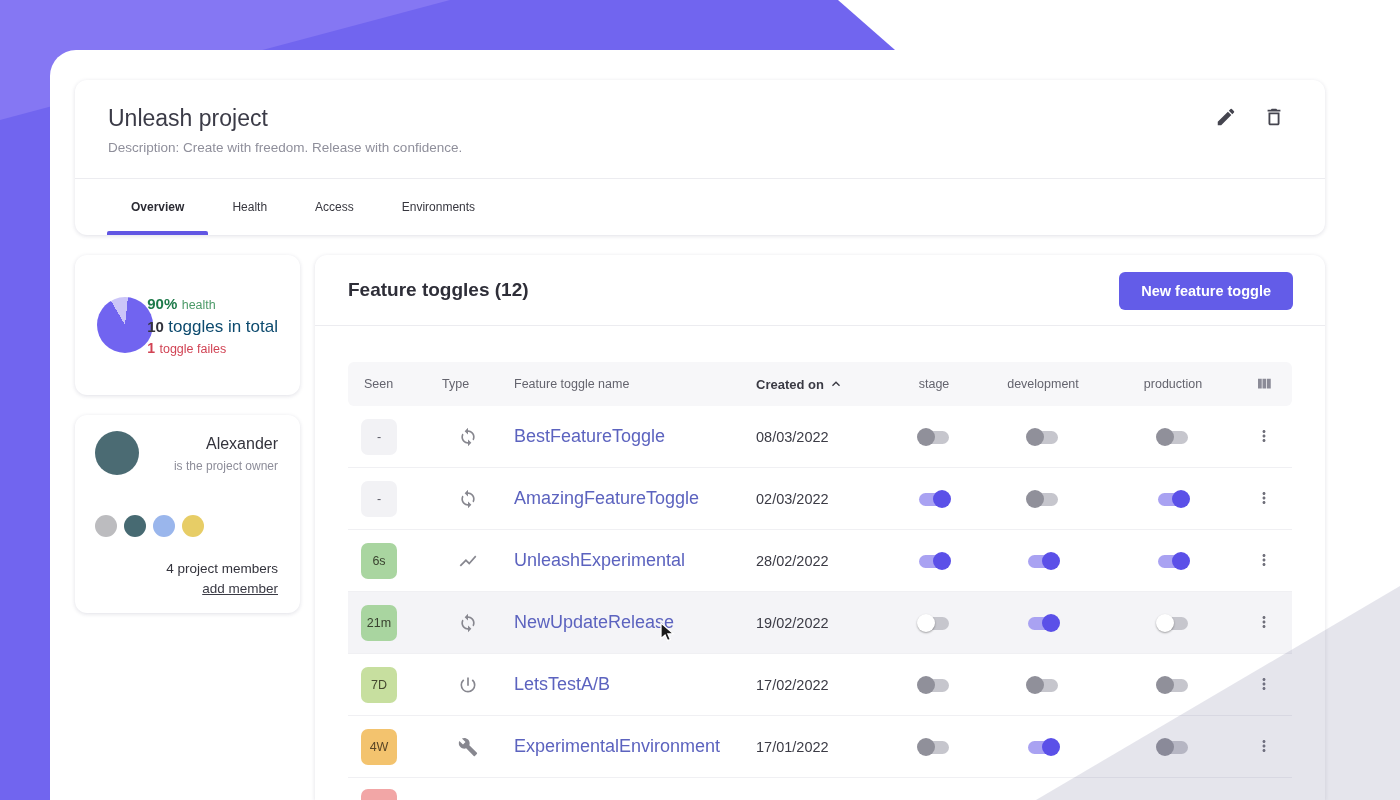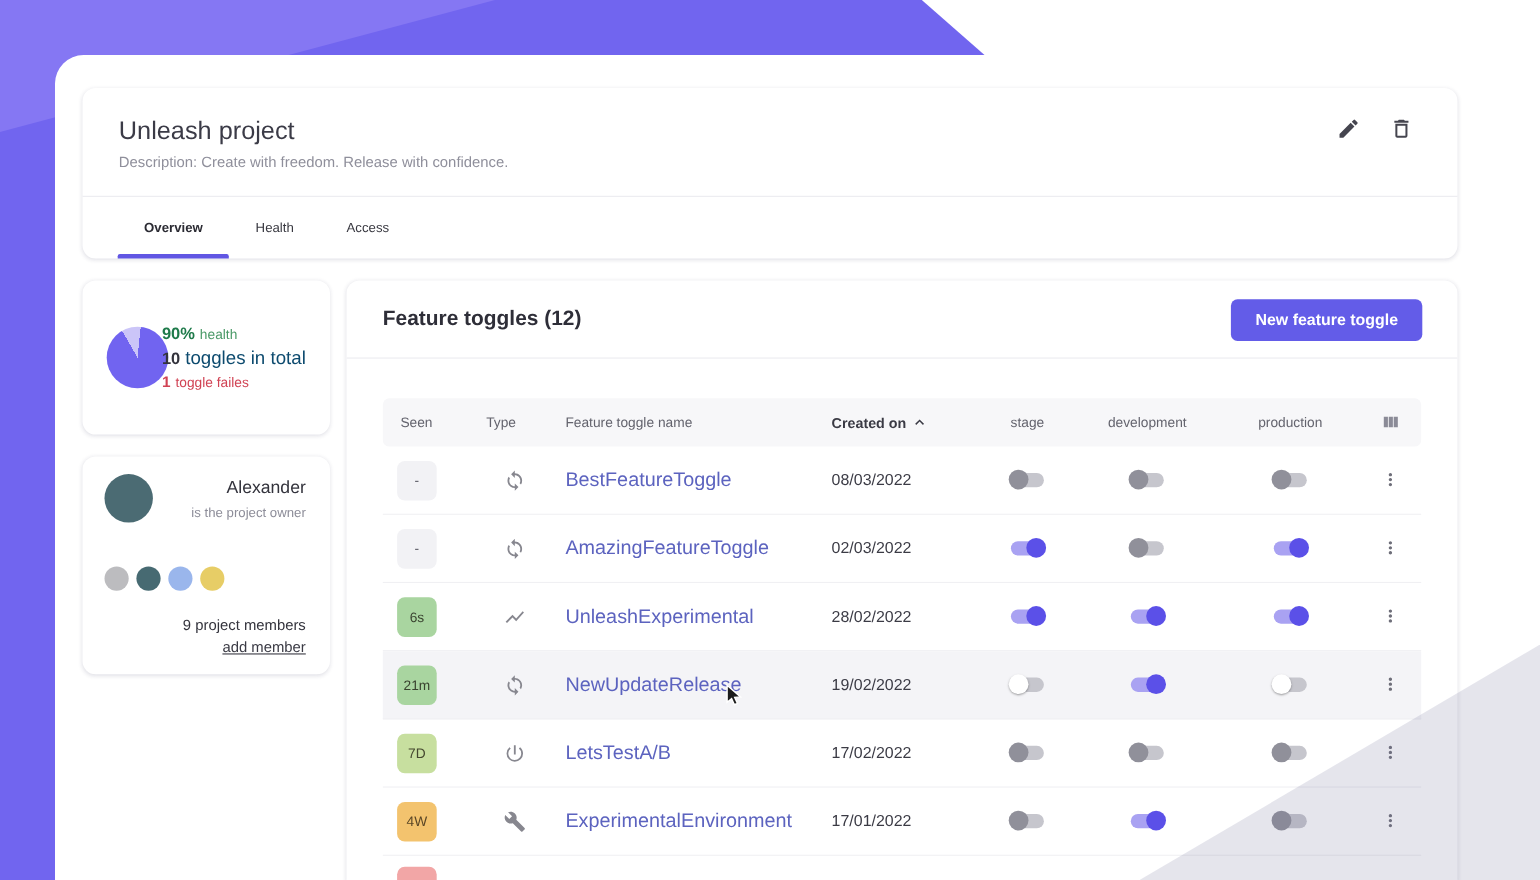--- a/index.html
+++ b/index.html
@@ -132,20 +132,21 @@
     <div class="hdr-icon-btn delete-btn">
       <span><svg viewBox="0 0 24 24">
             <path d="M16 9v10H8V9h8m-1.5-6h-5l-1 1H5v2h14V4h-3.5l-1-1zM18 7H6v12c0 1.1.9 2 2 2h8c1.1 0 2-.9 2-2V7z"></path>
           </svg></span>
     </div>
     <div class="project-divider"></div>
     <div class="tabs">
       <div class="tab active">Overview</div>
       <div class="tab">Health</div>
       <div class="tab">Access</div>
+      <div class="tab">Environments</div>
     </div>
   </div>
 
   <div class="card health-card">
     <div class="pie"></div>
     <div class="health-stats">
       <div>
         <span class="hv">90%</span>
         <span class="hl">health</span>
       </div>
@@ -163,21 +164,21 @@
   <div class="card owner-card">
     <div class="owner-avatar" style="background: rgb(75, 107, 115);"></div>
     <div class="owner-name">Alexander</div>
     <div class="owner-role">is the project owner</div>
     <div class="member-avatars">
         <span style="background: rgb(188, 188, 191);"></span>
         <span style="background: rgb(71, 106, 114);"></span>
         <span style="background: rgb(154, 182, 236);"></span>
         <span style="background: rgb(231, 205, 102);"></span>
       </div>
-    <div class="members-summary">9 project members</div>
+    <div class="members-summary">4 project members</div>
     <div class="add-member">add member</div>
   </div>
 
   <div class="card toggles-card">
     <div class="toggles-title">Feature toggles (12)</div>
     <button class="new-toggle-btn">New feature toggle</button>
     <div class="toggles-divider"></div>
 
     <div class="table">
       <div class="trow thead">

